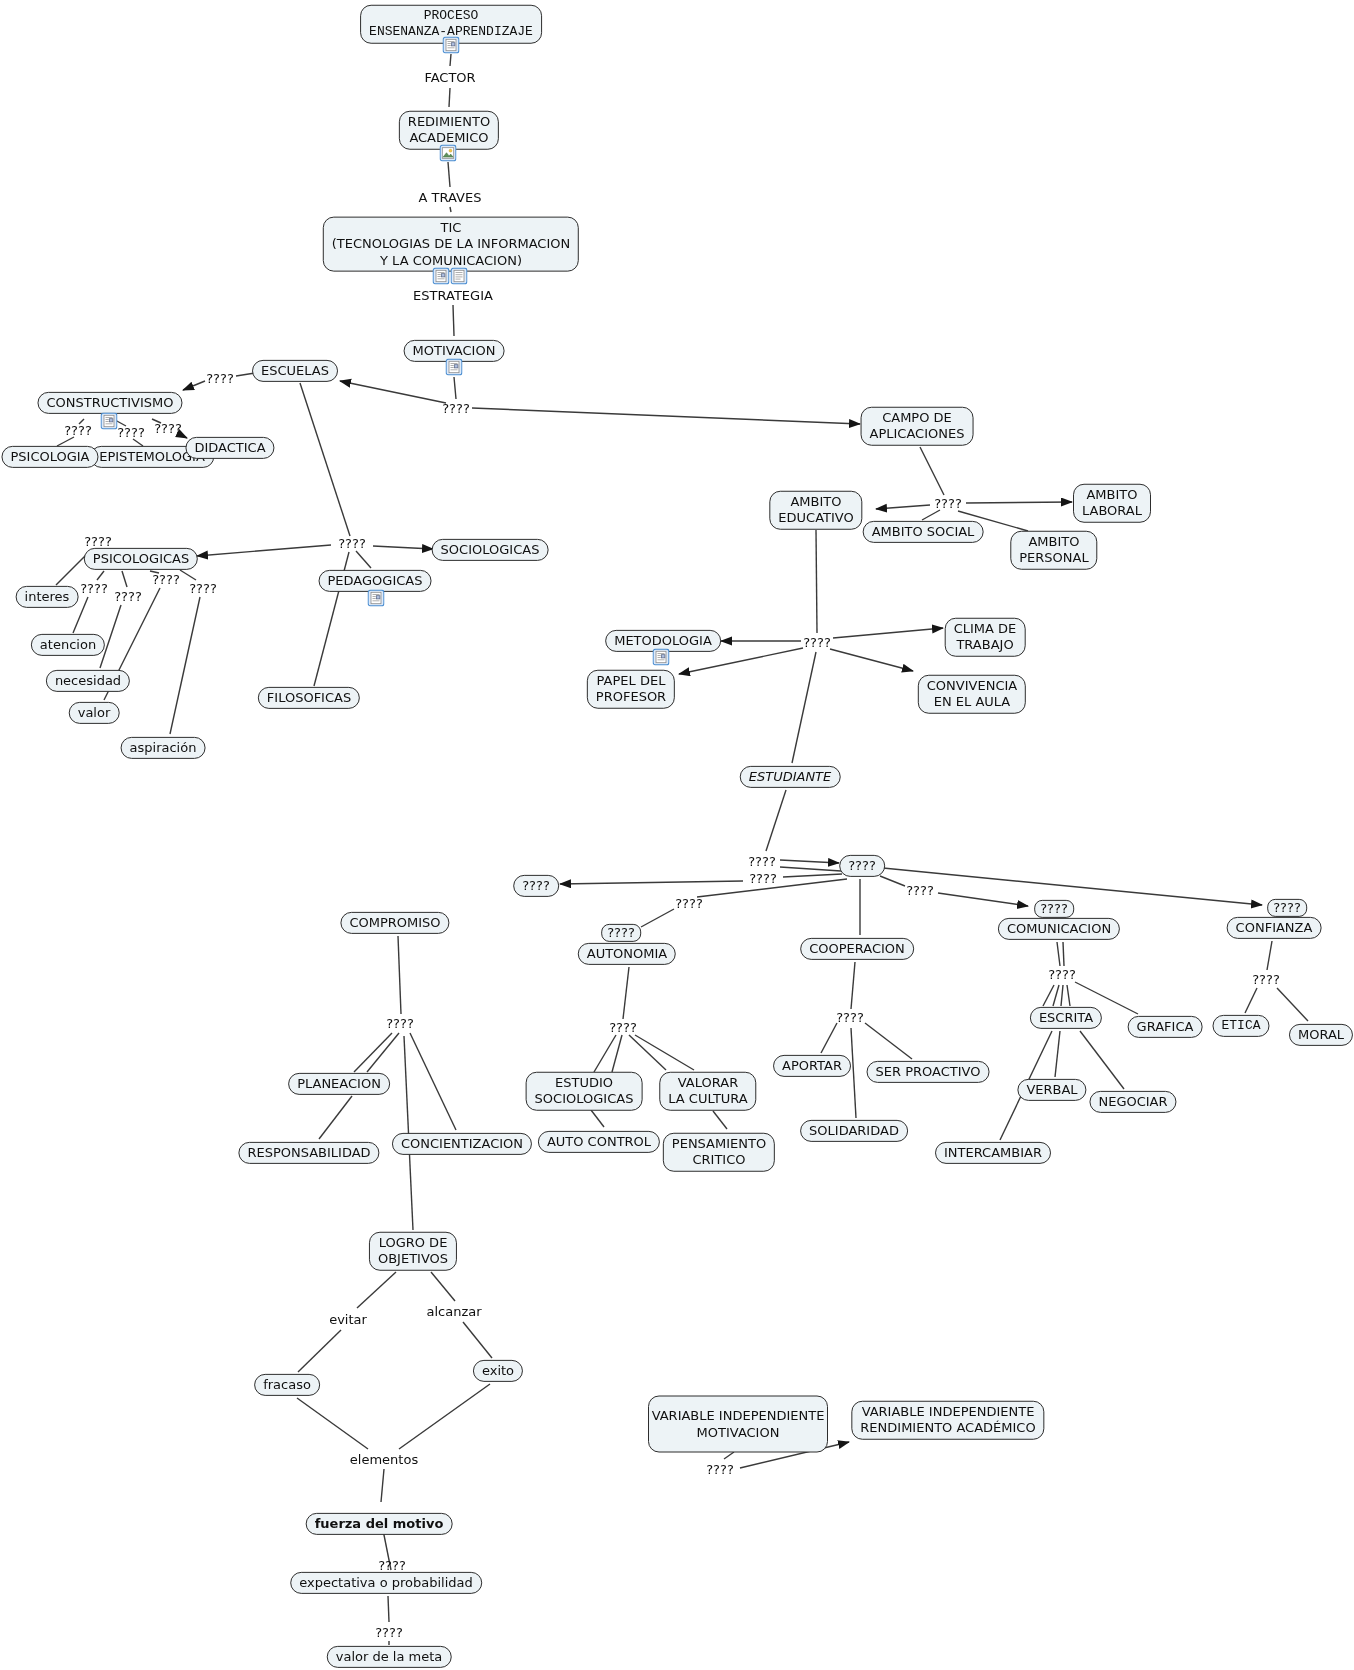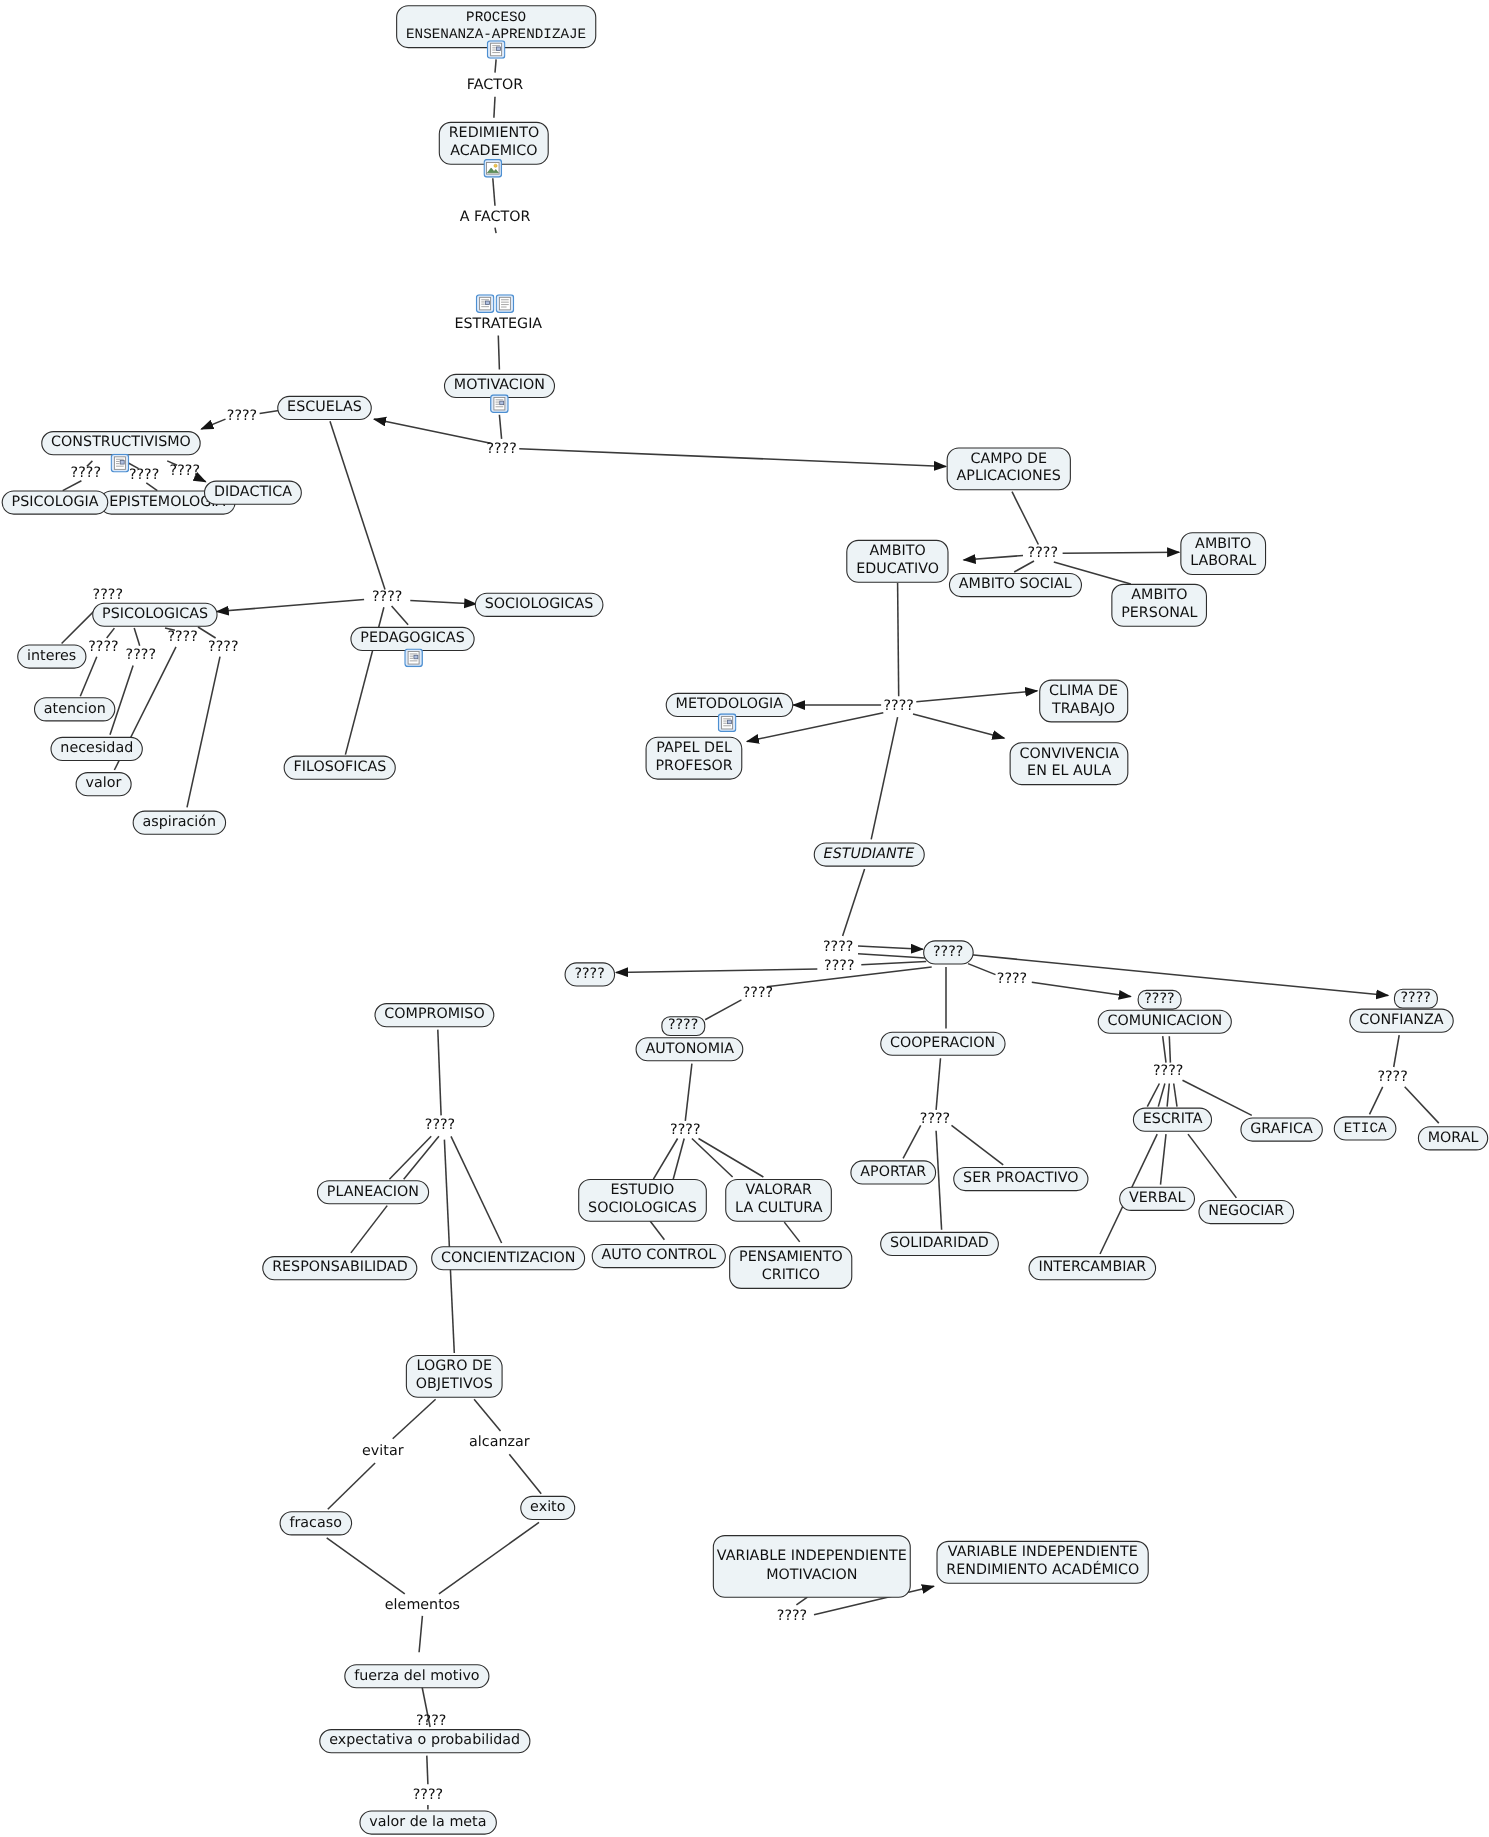--- a/index.html
+++ b/index.html
@@ -146,20 +146,25 @@
       <span>EPISTEMOLOGIA</span>
     </div>
     <div class="node" style="left: 451px; top: 24px; font-family: Liberation Mono, monospace;">
       <span>PROCESO
 ENSENANZA-APRENDIZAJE</span>
     </div>
     <div class="node" style="left: 449px; top: 130px;">
       <span>REDIMIENTO
 ACADEMICO</span>
     </div>
+    <div class="node" style="left: 451px; top: 244px;">
+      <span>TIC
+(TECNOLOGIAS DE LA INFORMACION
+Y LA COMUNICACION)</span>
+    </div>
     <div class="node" style="left: 454px; top: 351px;">
       <span>MOTIVACION</span>
     </div>
     <div class="node" style="left: 295px; top: 371px;">
       <span>ESCUELAS</span>
     </div>
     <div class="node" style="left: 110px; top: 403px;">
       <span>CONSTRUCTIVISMO</span>
     </div>
     <div class="node" style="left: 50px; top: 457px;">
@@ -310,39 +315,39 @@
     <div class="node" style="left: 413px; top: 1251px;">
       <span>LOGRO DE
 OBJETIVOS</span>
     </div>
     <div class="node" style="left: 287px; top: 1385px;">
       <span>fracaso</span>
     </div>
     <div class="node" style="left: 498px; top: 1371px;">
       <span>exito</span>
     </div>
-    <div class="node" style="left: 379px; top: 1524px;">
+    <div class="node" style="left: 379px; top: 1524px; font-weight: bold;">
       <span>fuerza del motivo</span>
     </div>
     <div class="node" style="left: 386px; top: 1583px;">
       <span>expectativa o probabilidad</span>
     </div>
     <div class="node" style="left: 389px; top: 1657px;">
       <span>valor de la meta</span>
     </div>
     <div class="node" style="left: 738px; top: 1424px; width: 180px; height: 57px;">
       <span>VARIABLE INDEPENDIENTE
 MOTIVACION</span>
     </div>
     <div class="node" style="left: 948px; top: 1420px;">
       <span>VARIABLE INDEPENDIENTE
 RENDIMIENTO ACADÉMICO</span>
     </div>
     <div class="phrase" style="left: 450px; top: 77px;">FACTOR</div>
-    <div class="phrase" style="left: 450px; top: 197px;">A FACTOR</div>
+    <div class="phrase" style="left: 450px; top: 197px;">A TRAVES</div>
     <div class="phrase" style="left: 453px; top: 295px;">ESTRATEGIA</div>
     <div class="phrase" style="left: 456px; top: 408px;">????</div>
     <div class="phrase" style="left: 220px; top: 378px;">????</div>
     <div class="phrase" style="left: 78px; top: 430px;">????</div>
     <div class="phrase" style="left: 131px; top: 432px;">????</div>
     <div class="phrase" style="left: 168px; top: 428px;">????</div>
     <div class="phrase" style="left: 948px; top: 503px;">????</div>
     <div class="phrase" style="left: 352px; top: 543px;">????</div>
     <div class="phrase" style="left: 98px; top: 541px;">????</div>
     <div class="phrase" style="left: 94px; top: 588px;">????</div>

